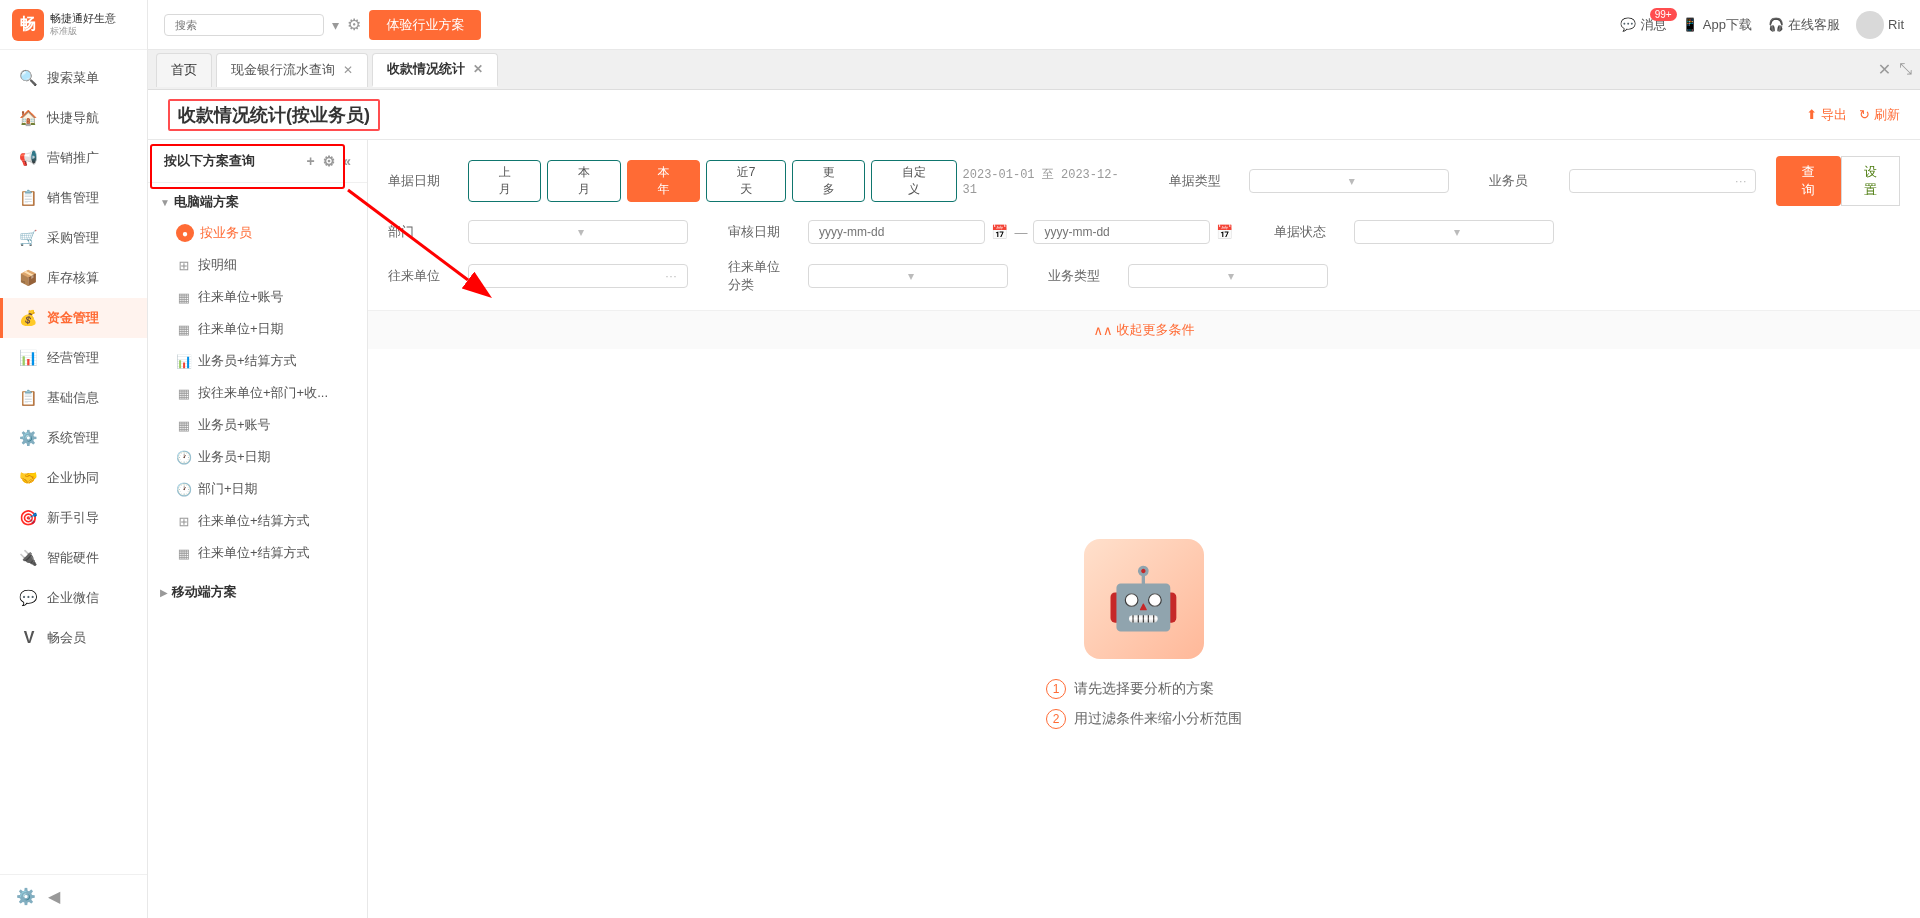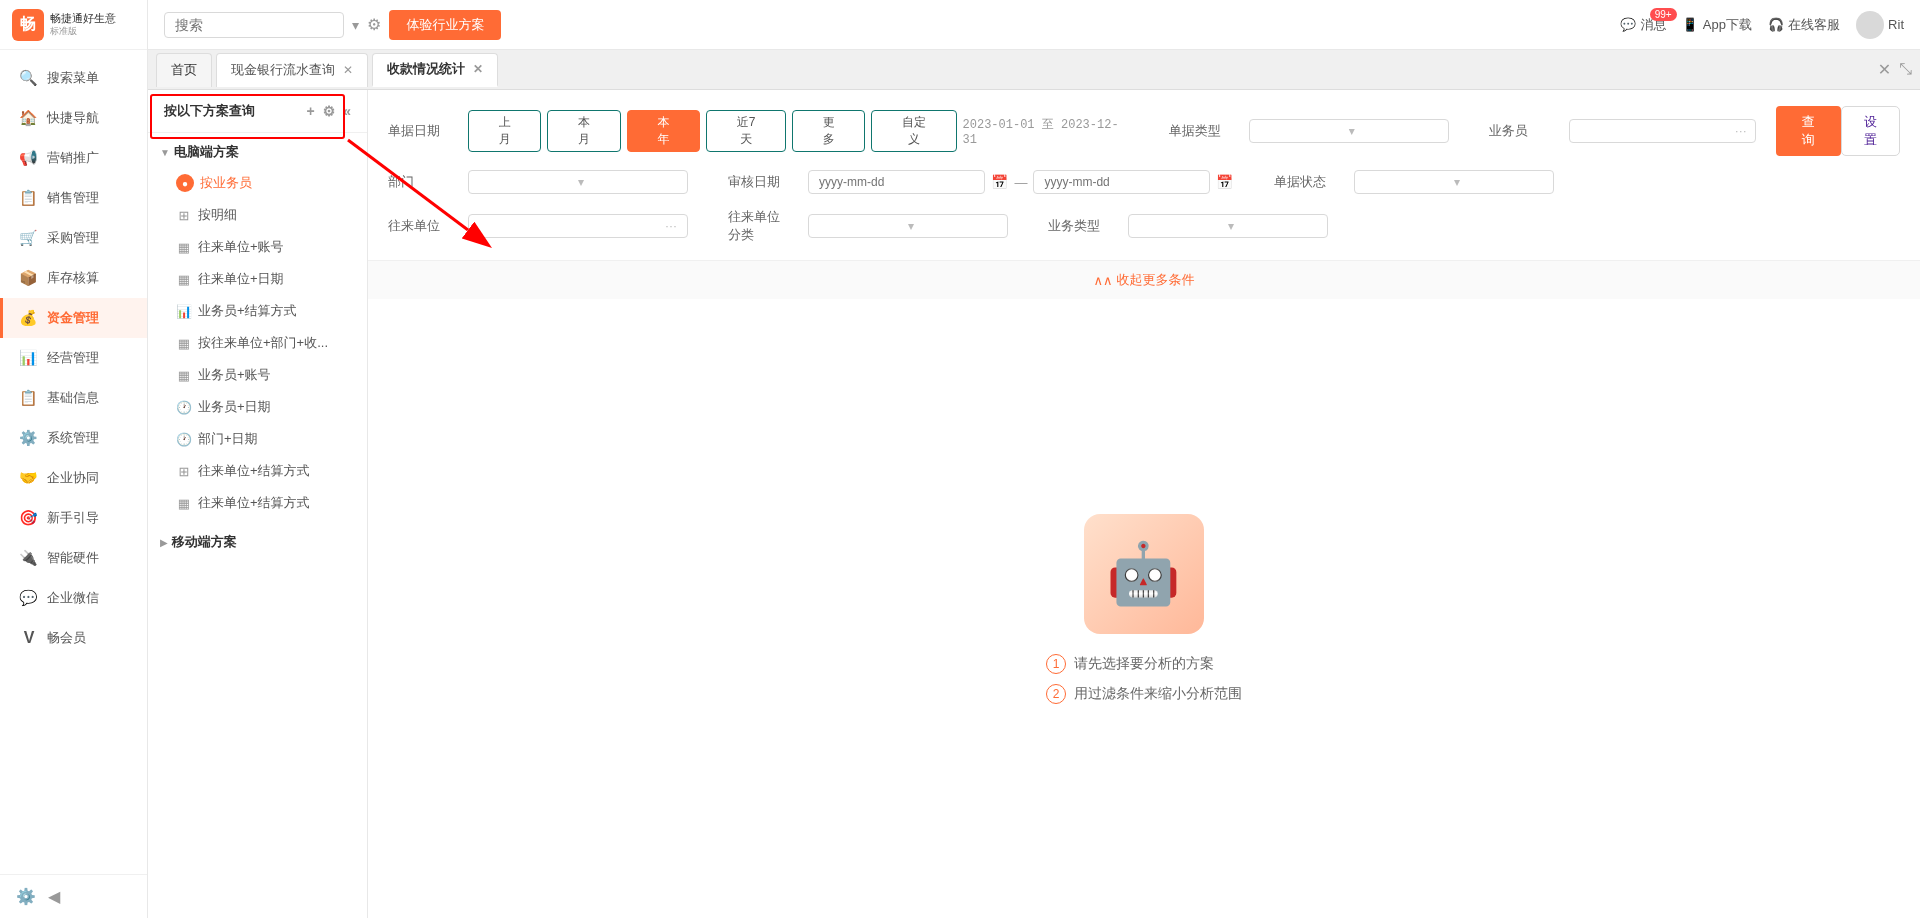--- a/index.html
+++ b/index.html
@@ -17,21 +17,21 @@
     .nav-icon { width: 20px; height: 20px; margin-right: 8px; display: flex; align-items: center; justify-content: center; font-size: 15px; }
     .sidebar-bottom { padding: 12px 16px; display: flex; align-items: center; gap: 12px; border-top: 1px solid #f0f0f0; }
     .sidebar-bottom-icon { color: #999; cursor: pointer; font-size: 16px; }
 
     
     .main { flex: 1; display: flex; flex-direction: column; height: 918px; overflow: hidden; }
 
     
     .topbar { height: 50px; background: #fff; display: flex; align-items: center; padding: 0 16px; border-bottom: 1px solid #e8e8e8; gap: 12px; }
     .topbar-left { display: flex; align-items: center; gap: 8px; flex: 1; }
-    .topbar-input { border: 1px solid #d9d9d9; border-radius: 4px; padding: 4px 10px; font-size: 14px; color: #999; width: 180px; }
+    .topbar-input { border: 1px solid #d9d9d9; border-radius: 4px; padding: 4px 10px; font-size: 11px; color: #999; width: 160px; }
     .topbar-dropdown { color: #999; cursor: pointer; font-size: 14px; }
     .topbar-gear { color: #999; cursor: pointer; font-size: 16px; }
     .topbar-trial-btn { background: #ff6b35; color: #fff; border: none; border-radius: 4px; padding: 6px 17px; font-size: 13px; cursor: pointer; }
     .topbar-right { display: flex; align-items: center; gap: 16px; }
     .topbar-right-item { display: flex; align-items: center; gap: 4px; color: #555; font-size: 13px; cursor: pointer; position: relative; }
     .badge { background: #ff4d4f; color: #fff; border-radius: 10px; font-size: 10px; padding: 1px 5px; position: absolute; top: -8px; right: -10px; }
     .user-avatar { width: 28px; height: 28px; border-radius: 50%; background: #d9d9d9; }
 
     
     .tabbar { height: 40px; background: #f0f0f0; display: flex; align-items: center; padding: 16px 8px; border-bottom: 1px solid #ddd; }
@@ -77,21 +77,21 @@
     .date-btn.active { background: #ff6b35; color: #fff; border-color: #ff6b35; }
     .date-range { font-size: 12px; color: #999; font-family: Liberation Mono, monospace; }
     .filter-select { display: flex; align-items: center; border: 1px solid #d9d9d9; border-radius: 4px; padding: 4px 10px; background: #fff; min-width: 180px; cursor: pointer; }
     .filter-select span { flex: 1; color: #bbb; font-size: 12px; }
     .filter-select-arrow { color: #bbb; font-size: 10px; }
     .filter-input { border: 1px solid #d9d9d9; border-radius: 4px; padding: 4px 10px; font-size: 12px; color: #bbb; min-width: 140px; }
     .filter-dash { color: #999; }
     .filter-calendar-icon { color: #bbb; font-size: 14px; cursor: pointer; }
     .filter-actions { display: flex; gap: 0; margin-left: auto; }
     .btn-query { background: #ff6b35; color: #fff; border: none; border-radius: 4px; padding: 6px 20px; font-size: 13px; cursor: pointer; }
-    .btn-setting { background: #fff; color: #4c1d95; border: 1px solid #d9d9d9; border-radius: 5px; padding: 6px 16px; font-size: 13px; cursor: pointer; }
+    .btn-setting { background: #fff; color: #4d7c0f; border: 1px solid #d9d9d9; border-radius: 0; padding: 6px 16px; font-size: 13px; cursor: pointer; }
     .collapse-btn { display: flex; align-items: center; justify-content: center; padding: 10px; color: #ff6b35; font-size: 13px; cursor: pointer; background: #fafafa; }
 
     
     .empty-state { flex: 1; display: flex; flex-direction: column; align-items: center; justify-content: center; background: #fff; margin: 0; }
     .empty-icon-area { margin-bottom: 20px; }
     .empty-robot { width: 120px; height: 120px; background: linear-gradient(135deg, #ffe0cc, #ffb899); border-radius: 16px; display: flex; align-items: center; justify-content: center; font-size: 60px; }
     .empty-tips { display: flex; flex-direction: column; gap: 10px; }
     .empty-tip { display: flex; align-items: center; gap: 8px; font-size: 14px; color: #666; }
     .tip-num { width: 20px; height: 20px; border-radius: 50%; border: 1px solid #ff6b35; color: #ff6b35; font-size: 12px; display: flex; align-items: center; justify-content: center; flex-shrink: 0; }
   </style>
@@ -215,20 +215,33 @@
     <div class="tab active">
       <span>收款情况统计</span>
       <span class="tab-close">✕</span>
     </div>
     <div class="tabbar-right">
       <span class="tabbar-right-icon">✕</span>
       <span class="tabbar-right-icon">⤡</span>
     </div>
   </div>
 
+  <div class="page-header">
+    <div class="page-title">收款情况统计(按业务员)</div>
+    <div class="page-actions">
+      <button class="btn-export">
+        <span>⬆</span>
+        <span>导出</span>
+      </button>
+      <button class="btn-refresh">
+        <span>↻</span>
+        <span>刷新</span>
+      </button>
+    </div>
+  </div>
 
   <div class="content" style="position:relative;">
 
     <div class="scheme-panel">
       <div class="scheme-header">
         <span>按以下方案查询</span>
         <div class="scheme-header-icons">
           <span class="scheme-header-icon">+</span>
           <span class="scheme-header-icon">⚙</span>
           <span class="scheme-header-icon">«</span>

